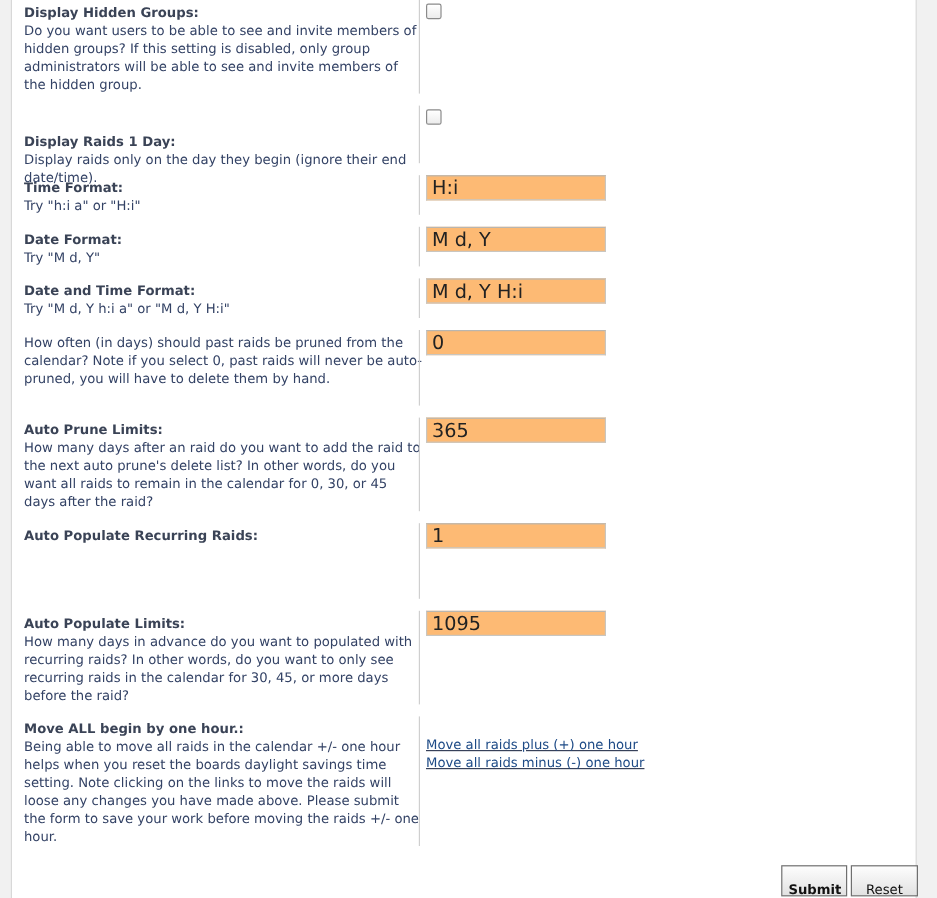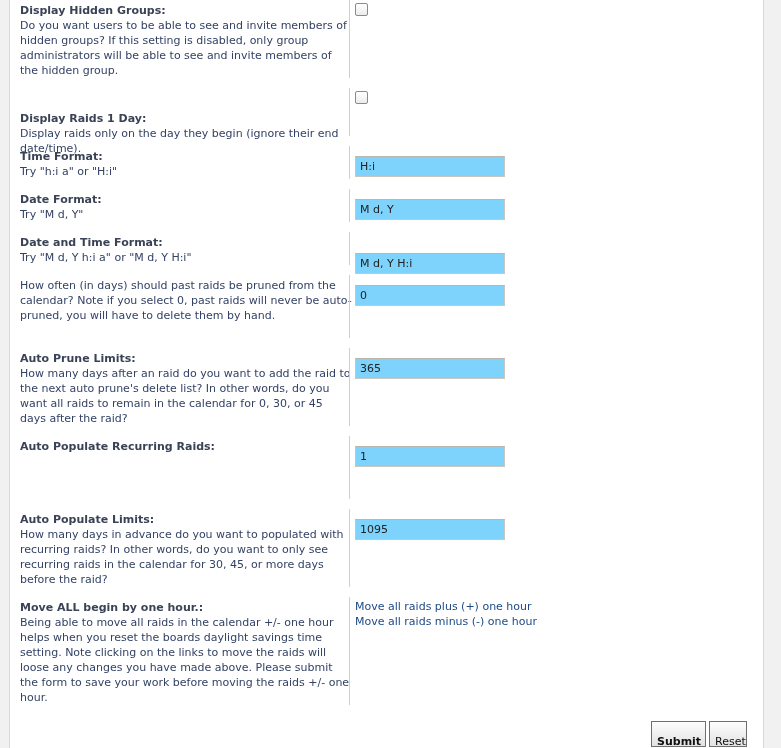--- a/index.html
+++ b/index.html
@@ -60,30 +60,29 @@
       height: 11px;
       border: 1px solid #8a8a8a;
       border-radius: 2px;
       background: linear-gradient(#ffffff, #ececec);
       box-shadow: inset 0 1px 0 #fff;
       margin-top: 1px;
     }
     .txt {
       width: 144px;
       height: 19px;
-      background: #7dd3fc;
+      background: #fdba74;
       border: 1px solid #c9c6c0;
       border-top-color: #b9b6b0;
       padding: 0 0 0 4px;
       font-family: "DejaVu Sans", sans-serif;
-      font-size: 11px;
+      font-size: 16px;
       color: #222;
       line-height: 19px;
       box-sizing: content-box;
-      margin-top: 10px;
     }
     .link {
       display: block;
       color: #1d4a86;
       text-decoration: none;
       line-height: 15px;
       cursor: pointer;
     }
     .btn {
       position: absolute;
@@ -148,21 +147,21 @@
       <div class="txt">M d, Y</div>
     </div>
   </div>
 
   <div class="row" style="top:242px;">
     <div class="label-cell" style="top:3px;">
       <span class="opt-title">Date and Time Format:</span>
       <span class="opt-desc">Try "M d, Y h:i a" or "M d, Y H:i"</span>
     </div>
     <div class="divider" style="top:0px;height:33px;"></div>
-    <div class="field-cell" style="top:11px;">
+    <div class="field-cell" style="top:0px;">
       <div class="txt">M d, Y H:i</div>
     </div>
   </div>
 
   <div class="row" style="top:285px;">
     <div class="label-cell" style="top:3px;">
       <span class="opt-desc">How often (in days) should past raids be pruned from the calendar? Note if you select 0, past raids will never be auto-pruned, you will have to delete them by hand.</span>
     </div>
     <div class="divider" style="top:0px;height:63px;"></div>
     <div class="field-cell" style="top:0px;">
@@ -201,24 +200,24 @@
       <div class="txt">1095</div>
     </div>
   </div>
 
   <div class="row" style="top:607px;">
     <div class="label-cell" style="top:3px;">
       <span class="opt-title">Move ALL begin by one hour.:</span>
       <span class="opt-desc">Being able to move all raids in the calendar +/- one hour helps when you reset the boards daylight savings time setting. Note clicking on the links to move the raids will loose any changes you have made above. Please submit the form to save your work before moving the raids +/- one hour.</span>
     </div>
     <div class="divider" style="top:0px;height:108px;"></div>
-    <div class="field-cell" style="top:2px;">
+    <div class="field-cell" style="top:16px;text-decoration:underline;">
       <a class="link">Move all raids plus (+) one hour</a>
       <a class="link">Move all raids minus (-) one hour</a>
     </div>
   </div>
 
   <div class="row" style="top:731px;height:20px;">
     <button class="btn submit" style="left:641px;width:55px;">Submit</button>
-    <button class="btn" style="left:699px;width:38px;">Reset</button>
+    <button class="btn" style="left:699px;width:56px;">Reset</button>
   </div>
 
 </div>
 
 </body></html>

